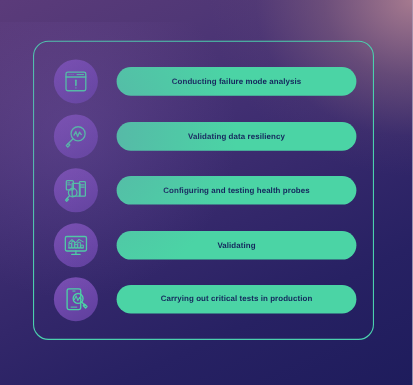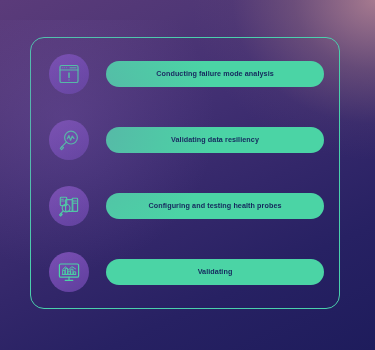--- a/index.html
+++ b/index.html
@@ -182,15 +182,33 @@
             <rect x="16.8" y="11.8" width="1.9" height="2.6" stroke-width="0.9"></rect>
             <polyline points="5.6,9.6 8.4,6.9 11.6,9.9 14.8,6.6 18.6,8.9" stroke-width="0.95"></polyline>
           </svg>
         </span>
       </div>
       <div class="pill">
         <span class="pill-label">Validating</span>
       </div>
     </div>
 
+    <div class="row">
+      <div class="icon-circle">
+        <span>
+          <svg width="24" height="24" viewBox="0 0 24 24" fill="none" stroke="#4bd4a5" stroke-width="1.2" stroke-linecap="round" stroke-linejoin="round">
+            <rect x="4" y="2.6" width="12.4" height="18.8" rx="1.6"></rect>
+            <line x1="9.2" y1="4.6" x2="11.2" y2="4.6" stroke-width="0.9"></line>
+            <line x1="7.6" y1="19.2" x2="12.8" y2="19.2" stroke-width="0.9"></line>
+            <circle cx="14" cy="11.3" r="4.5"></circle>
+            <line x1="17.3" y1="14.6" x2="20.4" y2="17.7"></line>
+            <path d="M20 16.6 l2.1 2.1 l-1.3 1.3 l-2.1 -2.1 z"></path>
+            <polyline points="10.6,12.2 12.2,9 13.8,13.2 15.4,10.2 16.8,12" stroke-width="0.95"></polyline>
+          </svg>
+        </span>
+      </div>
+      <div class="pill">
+        <span class="pill-label">Carrying out critical tests in production</span>
+      </div>
+    </div>
 
   </div>
 </div>
 
 </body></html>

